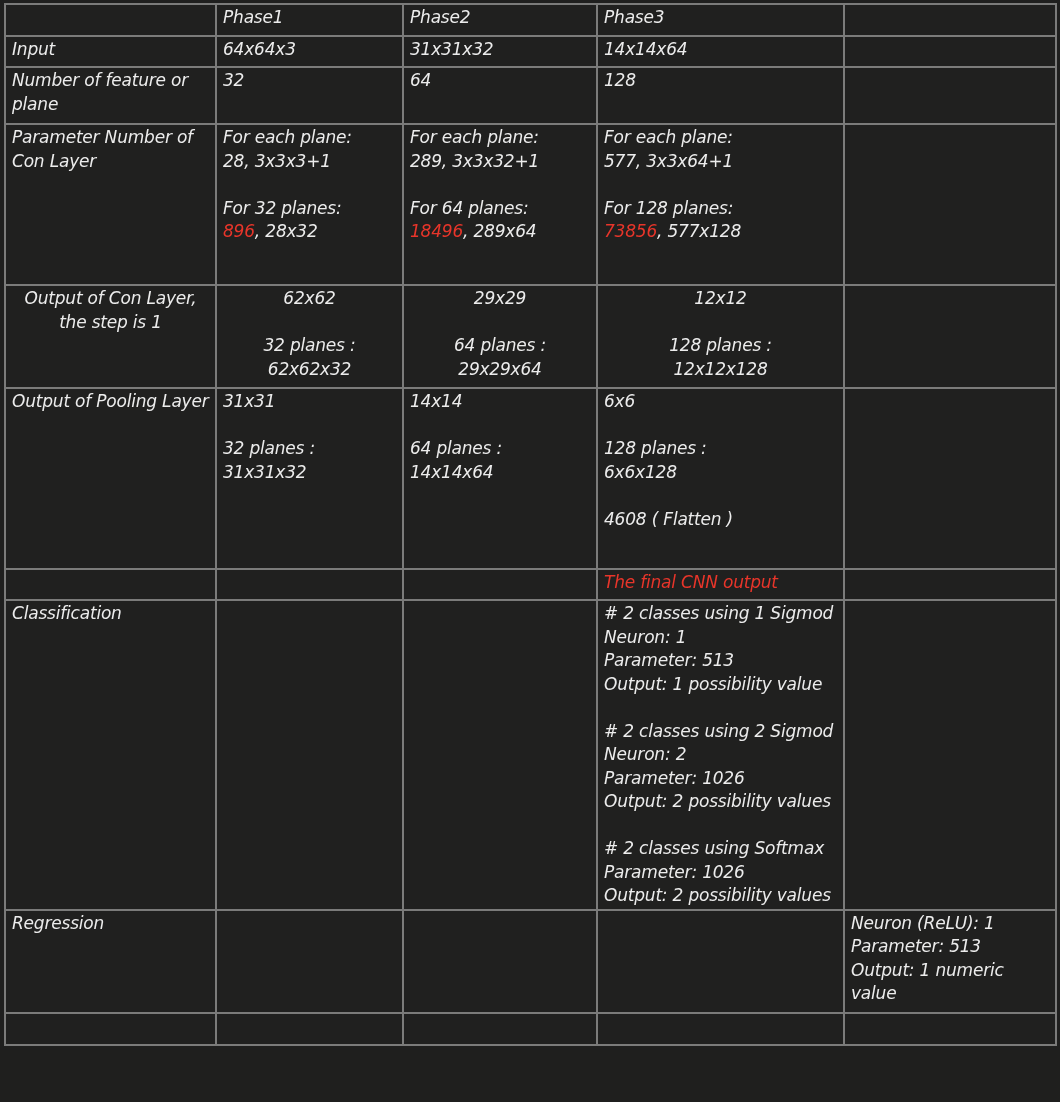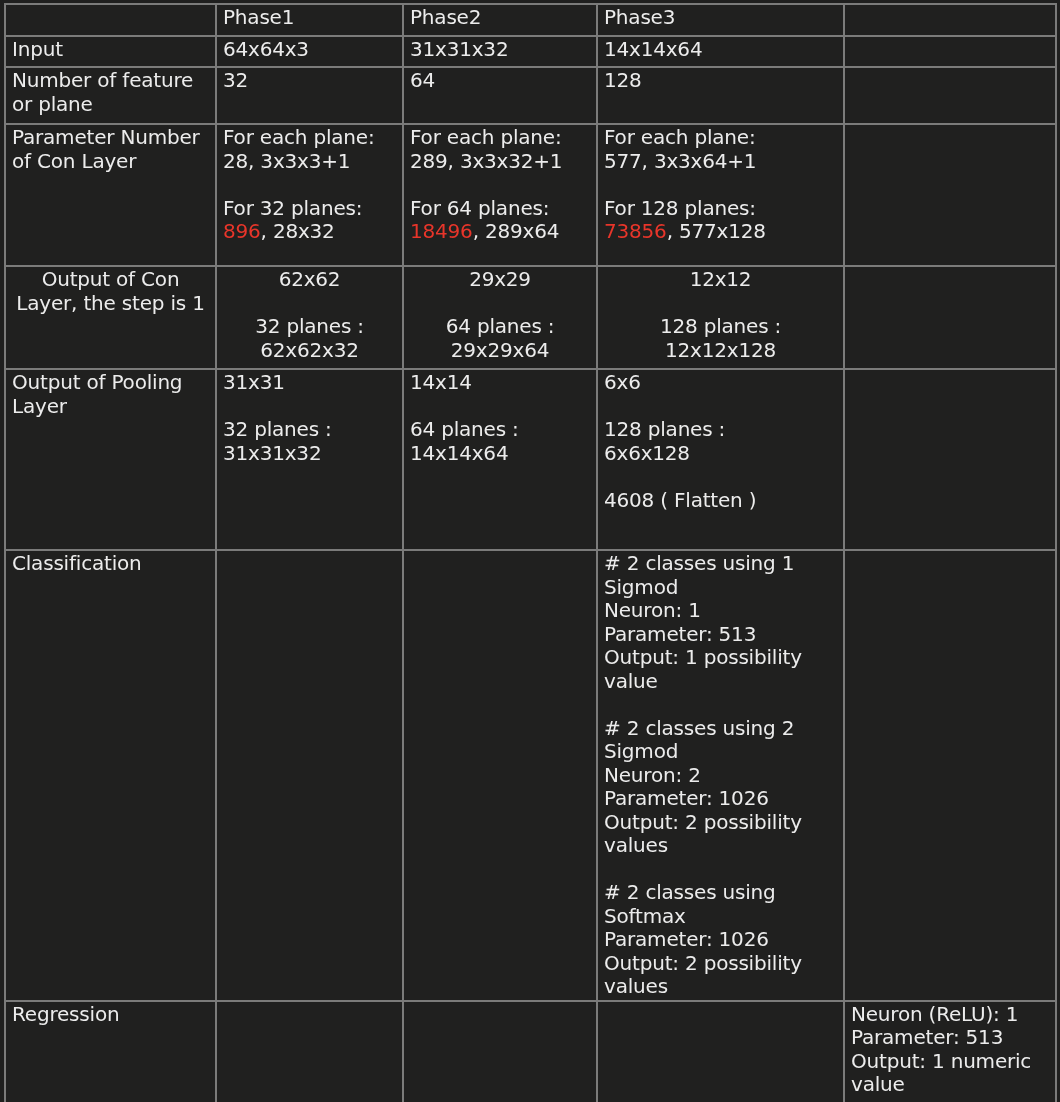--- a/index.html
+++ b/index.html
@@ -20,37 +20,38 @@
       top: 3px;
       border-collapse: collapse;
       table-layout: fixed;
       width: 1051px;
       background: #20201f;
     }
     table.cnn td {
       border: 2px solid #7b7b7a;
       vertical-align: top;
       padding: 1px 6px 1px 6px;
-      font-size: 20px;
+      font-size: 17px;
       line-height: 23.5px;
       white-space: normal;
       word-wrap: break-word;
       letter-spacing: -0.2px;
+      font-style: italic;
     }
     .red { color: #e8352a; }
     .line { display: block; min-height: 23.5px; }
     col.c0 { width: 211px; }
     col.c1 { width: 187px; }
     col.c2 { width: 194px; }
     col.c3 { width: 247px; }
     col.c4 { width: 212px; }
     tr.r0 { height: 32px; }
     tr.r1 { height: 31px; }
     tr.r2 { height: 57px; }
-    tr.r3 { height: 142px; }
+    tr.r3 { height: 161px; }
     tr.r4 { height: 103px; text-align: center; }
     tr.r5 { height: 181px; }
     tr.r6 { height: 56px; }
     tr.r7 { height: 56px; }
     tr.r8 { height: 31px; }
     tr.r9 { height: 284px; }
     tr.r10 { height: 103px; padding-left: 40px; }
     tr.r11 { height: 32px; }
   </style>
 </head>
@@ -159,20 +160,27 @@
         <span class="line">128 planes :</span>
         <span class="line">6x6x128</span>
         <span class="line"></span>
         <span class="line">4608 ( Flatten )</span>
       </td>
       <td></td>
     </tr>
 
 
 
+    <tr class="r8">
+      <td></td>
+      <td></td>
+      <td></td>
+      <td class="red">The final CNN output</td>
+      <td></td>
+    </tr>
 
     <tr class="r9">
       <td>Classification</td>
       <td></td>
       <td></td>
       <td>
         <span class="line"># 2 classes using 1 Sigmod</span>
         <span class="line">Neuron: 1</span>
         <span class="line">Parameter: 513</span>
         <span class="line">Output: 1 possibility value</span>

